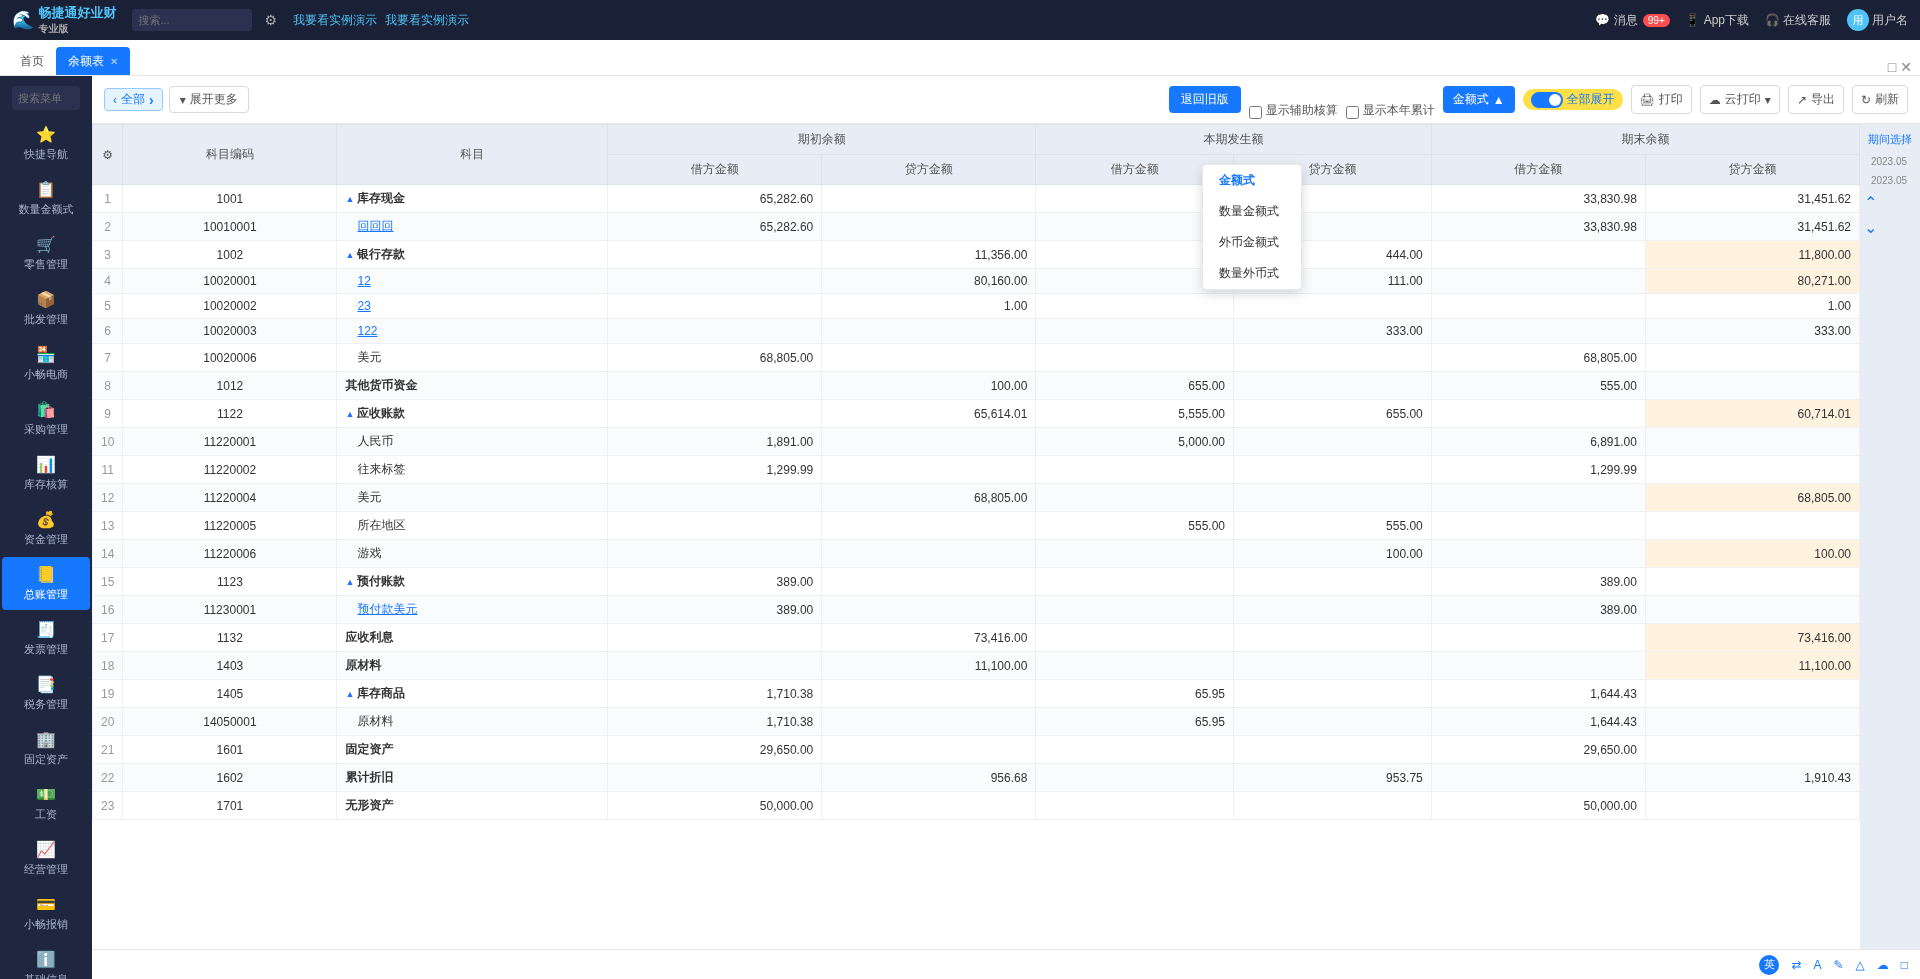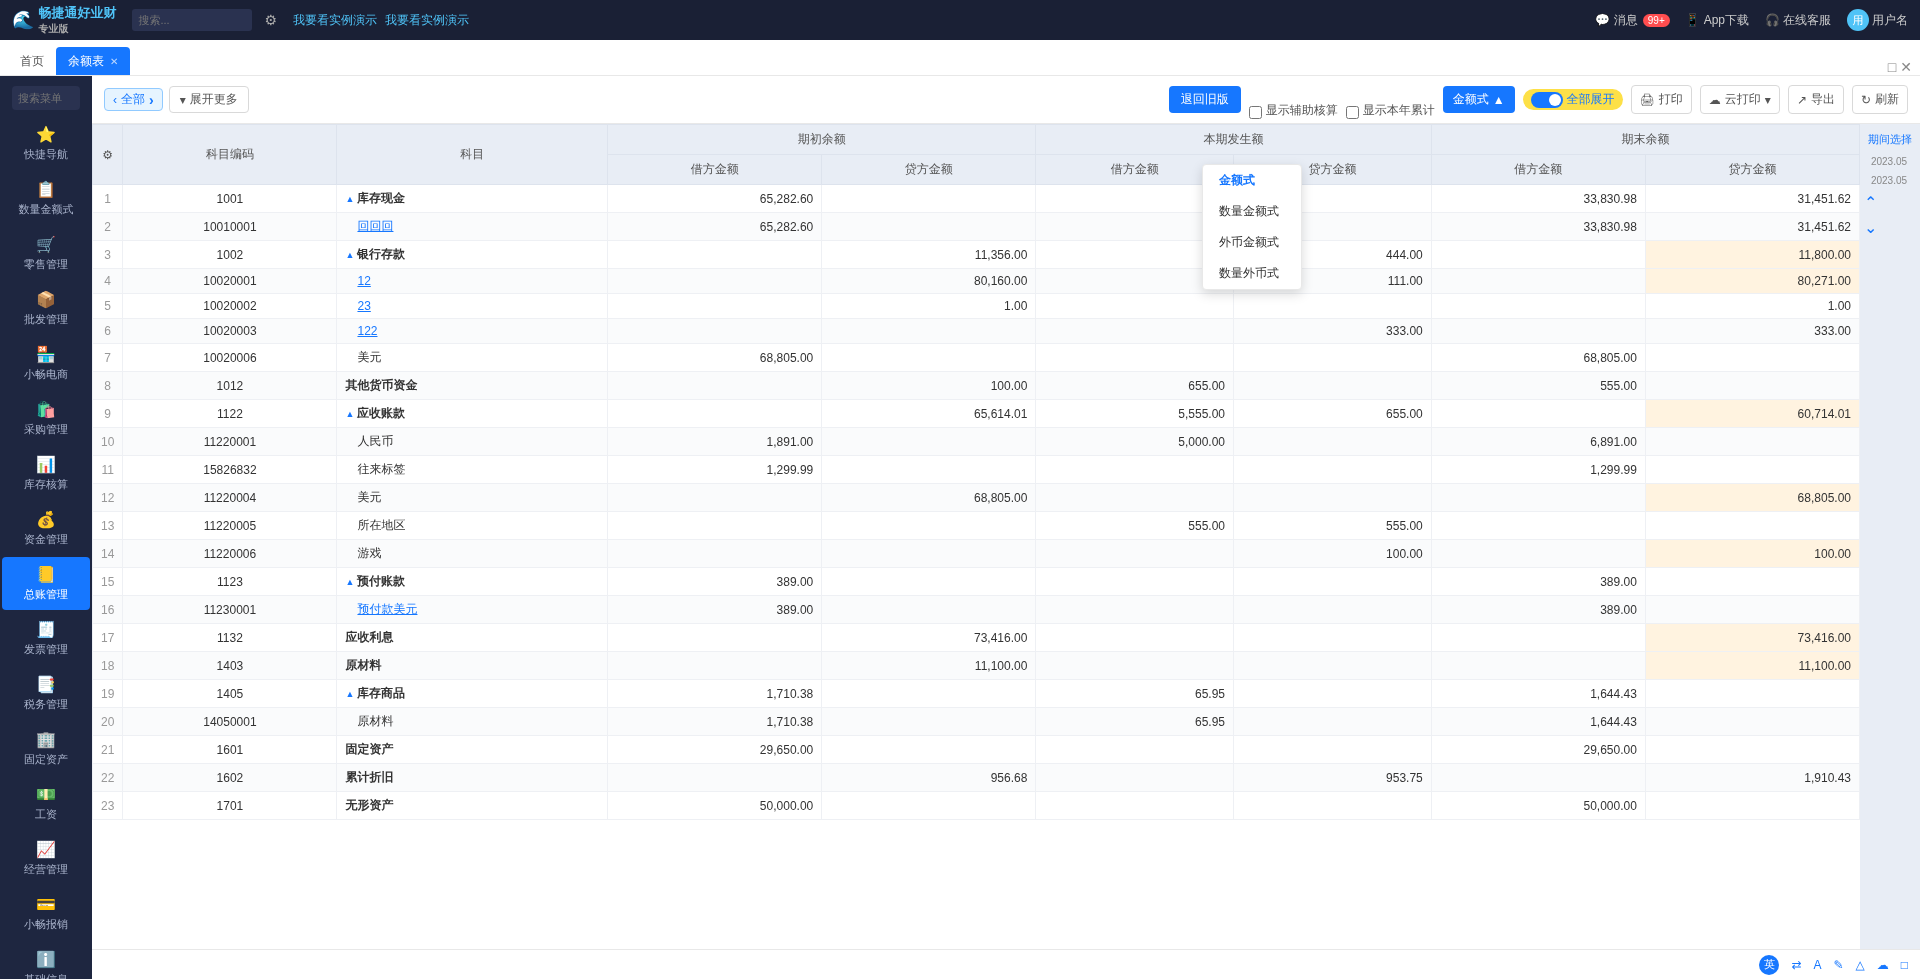--- a/index.html
+++ b/index.html
@@ -587,21 +587,21 @@
                 <td class="left" style="padding-left: 20px;"><span>人民币</span></td>
                 <td class="right">1,891.00</td>
                 <td class="right"></td>
                 <td class="right">5,000.00</td>
                 <td class="right"></td>
                 <td class="right">6,891.00</td>
                 <td class="right"></td>
               </tr>
               <tr>
                 <td class="row-num">11</td>
-                <td class="center">15826832</td>
+                <td class="center">11220002</td>
                 <td class="left" style="padding-left: 20px;"><span>往来标签</span></td>
                 <td class="right">1,299.99</td>
                 <td class="right"></td>
                 <td class="right"></td>
                 <td class="right"></td>
                 <td class="right">1,299.99</td>
                 <td class="right"></td>
               </tr>
               <tr>
                 <td class="row-num">12</td>

